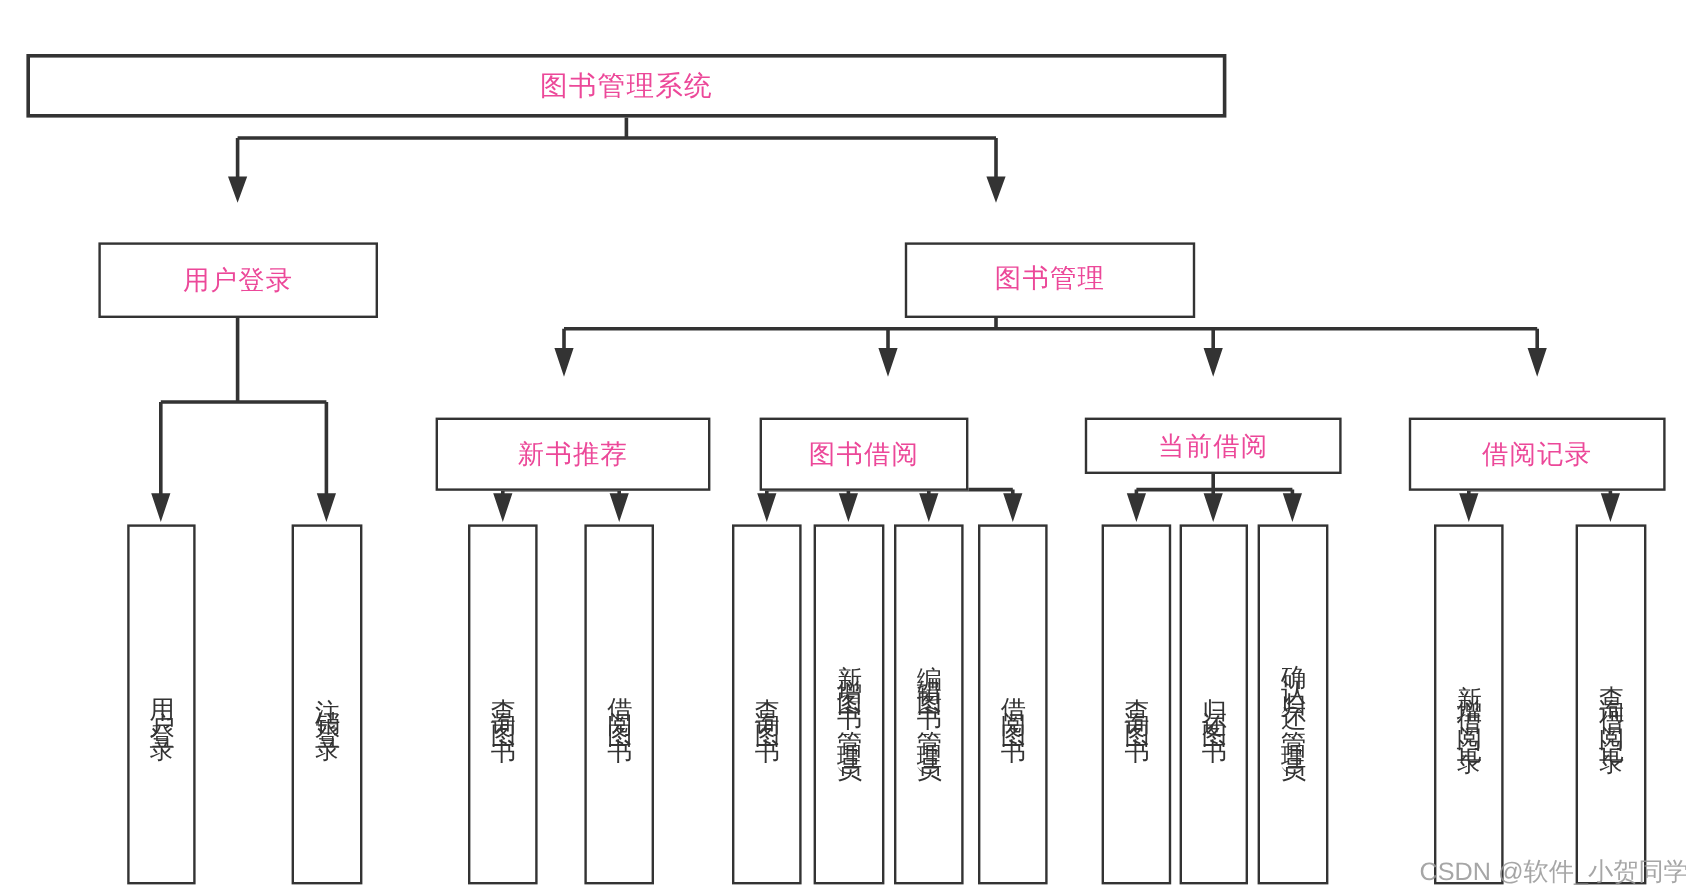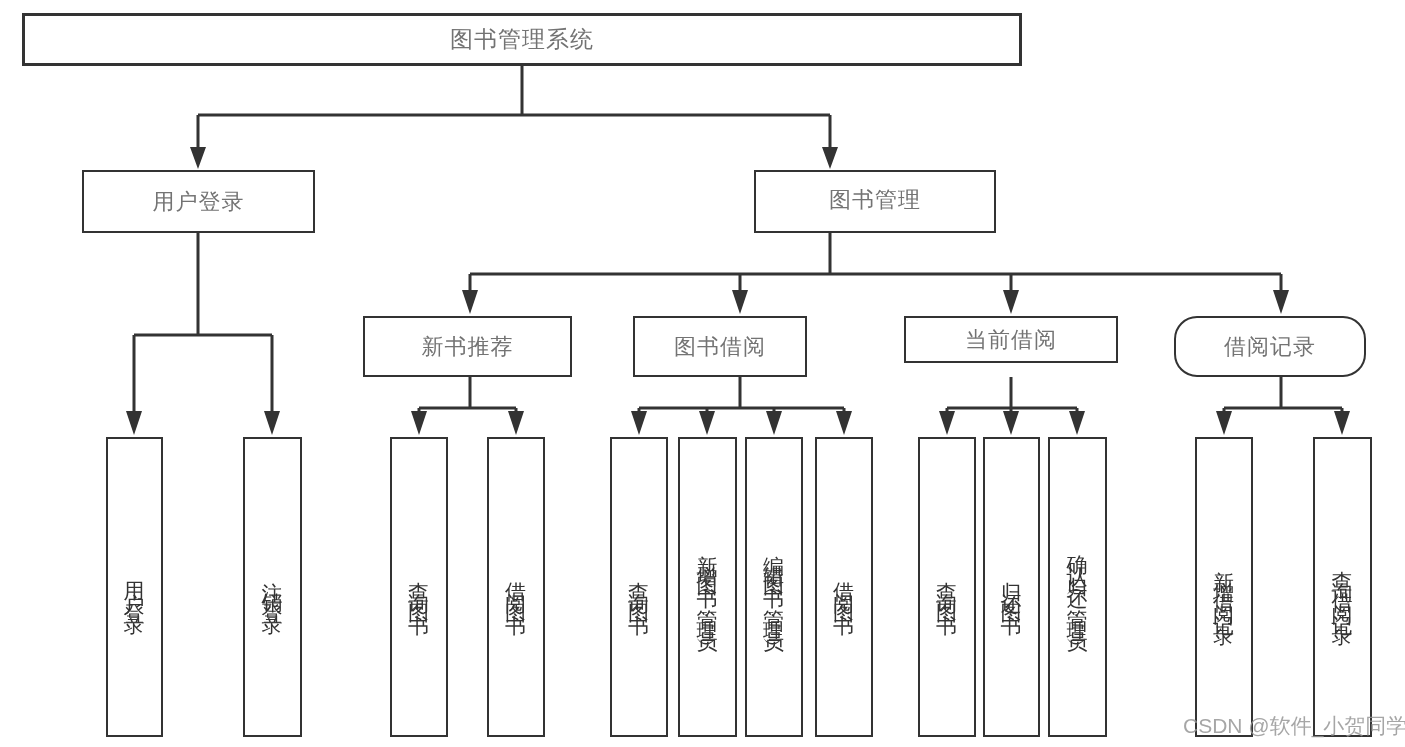--- a/index.html
+++ b/index.html
@@ -24,22 +24,23 @@
     pointer-events: none;
   }
   .node {
     position: absolute;
     box-sizing: border-box;
     background: #ffffff;
     border: 2.5px solid #333333;
     display: flex;
     align-items: center;
     justify-content: center;
-    color: #737373;
+    color: #ec4899;
     z-index: 2;
+    margin-top: 32px;
   }
   .node.root { border-width: 3px; }
   .hlabel {
     font-size: 22px;
     letter-spacing: 1px;
     white-space: nowrap;
     line-height: 1;
   }
   .root .hlabel { font-size: 23px; }
   .leaf {
@@ -102,30 +103,30 @@
     <span class="hlabel">图书管理系统</span>
   </div>
 
   <div class="node" style="left:82px; top:170px; width:233px; height:63px;">
     <span class="hlabel">用户登录</span>
   </div>
   <div class="node" style="left:754px; top:170px; width:242px; height:63px;font-family:Liberation Mono, monospace;">
     <span class="hlabel">图书管理</span>
   </div>
 
-  <div class="node" style="left:363px; top:316px; width:209px; height:61px;">
+  <div class="node" style="left:363px; top:316px; width:229px; height:61px;">
     <span class="hlabel">新书推荐</span>
   </div>
   <div class="node" style="left:633px; top:316px; width:174px; height:61px;">
     <span class="hlabel">图书借阅</span>
   </div>
   <div class="node" style="left:904px; top:316px; width:214px; height:47px;">
     <span class="hlabel">当前借阅</span>
   </div>
-  <div class="node" style="left:1174px; top:316px; width:192px; height:61px;border-radius:23px;">
+  <div class="node" style="left:1174px; top:316px; width:214px; height:61px;">
     <span class="hlabel">借阅记录</span>
   </div>
 
   <div class="leaf" style="left:106px; width:57px;">
     <span class="vlabel">用户登录</span>
   </div>
   <div class="leaf" style="left:243px; width:59px;">
     <span class="vlabel">注销登录</span>
   </div>
 

